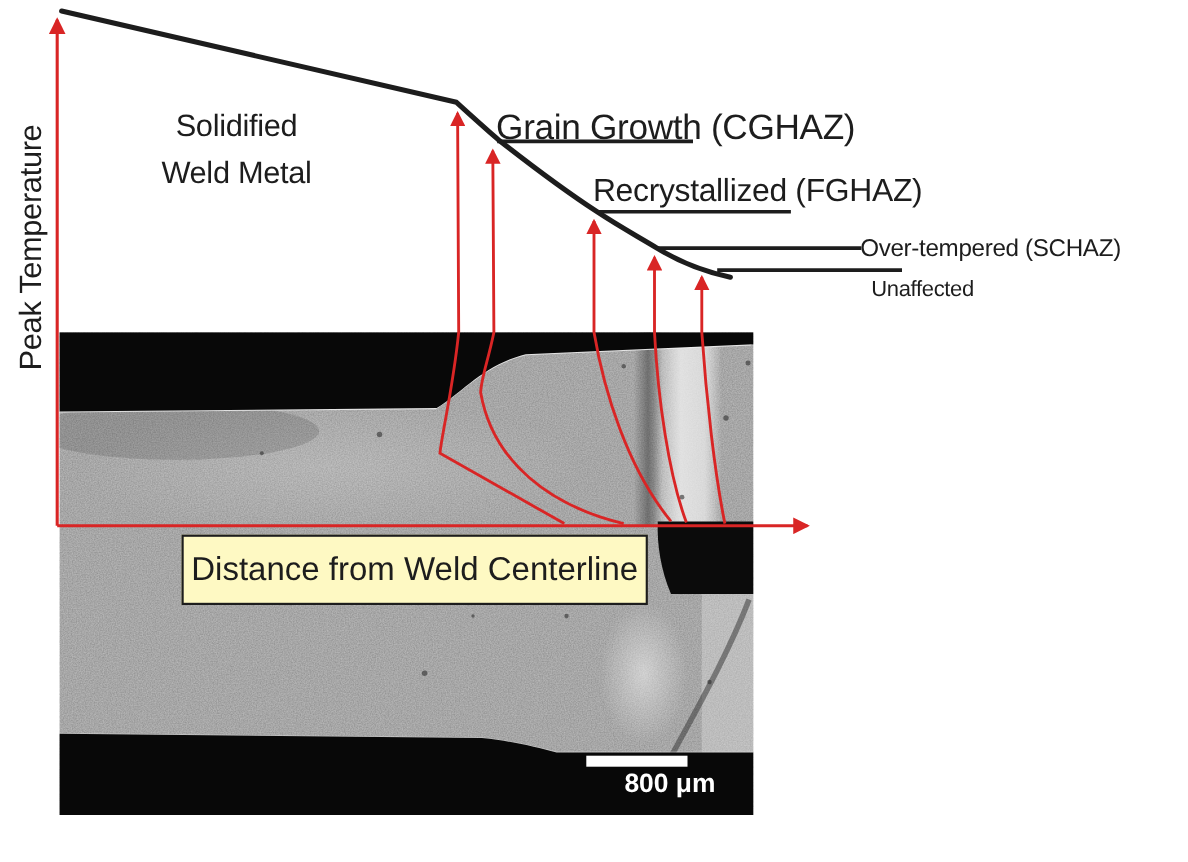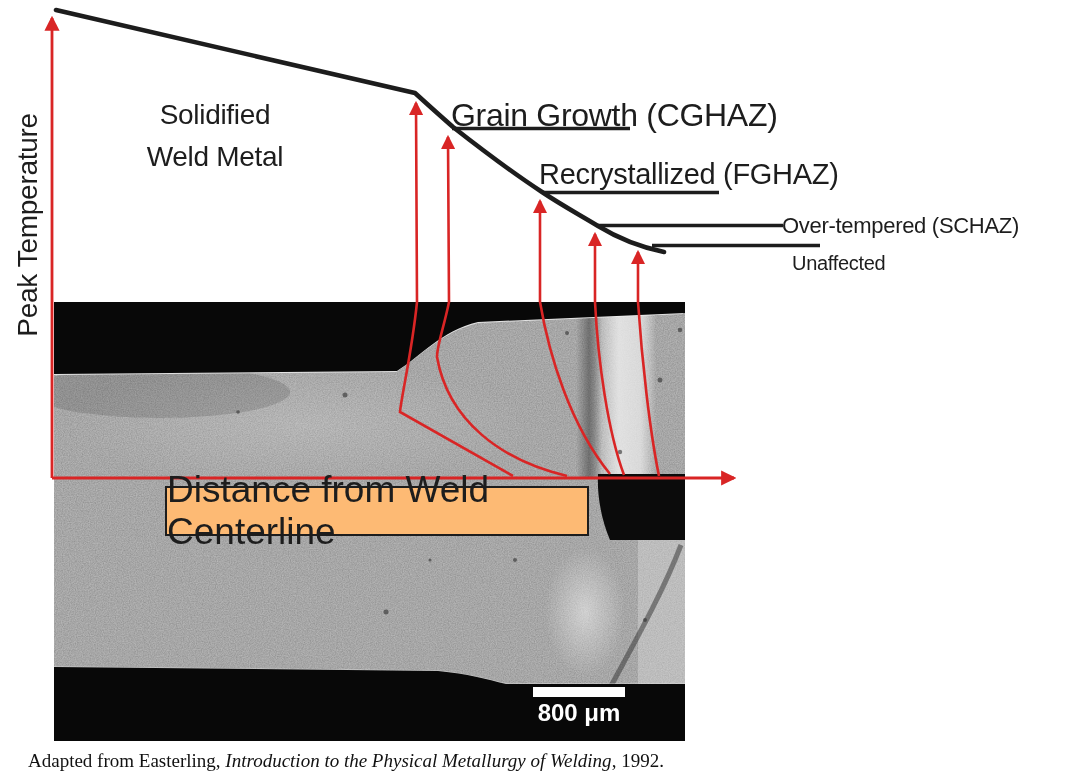--- a/index.html
+++ b/index.html
@@ -12,27 +12,27 @@
     left:-140px;top:208px;width:340px;height:34px;text-align:center;
     transform:rotate(-90deg);font-size:28px;
   }
   .weld-metal{left:100px;top:94px;width:230px;text-align:center;font-size:28px;line-height:42px;white-space:nowrap;}
   .gg  {left:451px;top:98px; font-size:32px;}
   .rec {left:539px;top:159px;font-size:29px;}
   .pt  {left:637px;top:200px;font-size:24px;}
   .ot  {left:782px;top:214px;font-size:22px;}
   .una {left:756px;top:252px;font-size:20px;margin-left:36px;}
   .x-axis-box{
-    position:absolute;left:165px;top:486px;width:424px;height:50px;
-    background:#fdba74;border:2px solid #1d1d1d;box-sizing:border-box;
+    position:absolute;left:165px;top:486px;width:424px;height:64px;
+    background:#fef9c3;border:2px solid #1d1d1d;box-sizing:border-box;
     display:flex;align-items:center;justify-content:center;
-    font-size:37px;z-index:3;
+    font-size:30px;z-index:3;
   }
   .scalebar-text{
-    position:absolute;left:523px;top:699px;width:112px;text-align:center;
+    position:absolute;left:553px;top:699px;width:112px;text-align:center;
     color:#ffffff;font-weight:bold;font-size:24px;z-index:3;letter-spacing:0;
   }
   .caption{
     position:absolute;left:28px;top:750px;font-size:19px;color:#111;
     font-family:"Liberation Serif", serif;white-space:nowrap;
   }
   .caption .it{font-style:italic;}
   svg.fig{position:absolute;left:0;top:0;z-index:1;}
 </style>
 </head>
@@ -146,17 +146,14 @@
   <div class="lbl rec">Recrystallized (FGHAZ)</div>
   <div class="lbl ot">Over-tempered (SCHAZ)</div>
   <div class="lbl una">Unaffected</div>
 
   <div class="x-axis-box">
     <span>Distance from Weld Centerline</span>
   </div>
 
   <div class="scalebar-text">800 μm</div>
 
-  <div class="caption">
-    <span>Adapted from Easterling, </span><span class="it">Introduction to the Physical Metallurgy of Welding</span><span>, 1992.</span>
-  </div>
 
 </div>
 
 </body></html>

